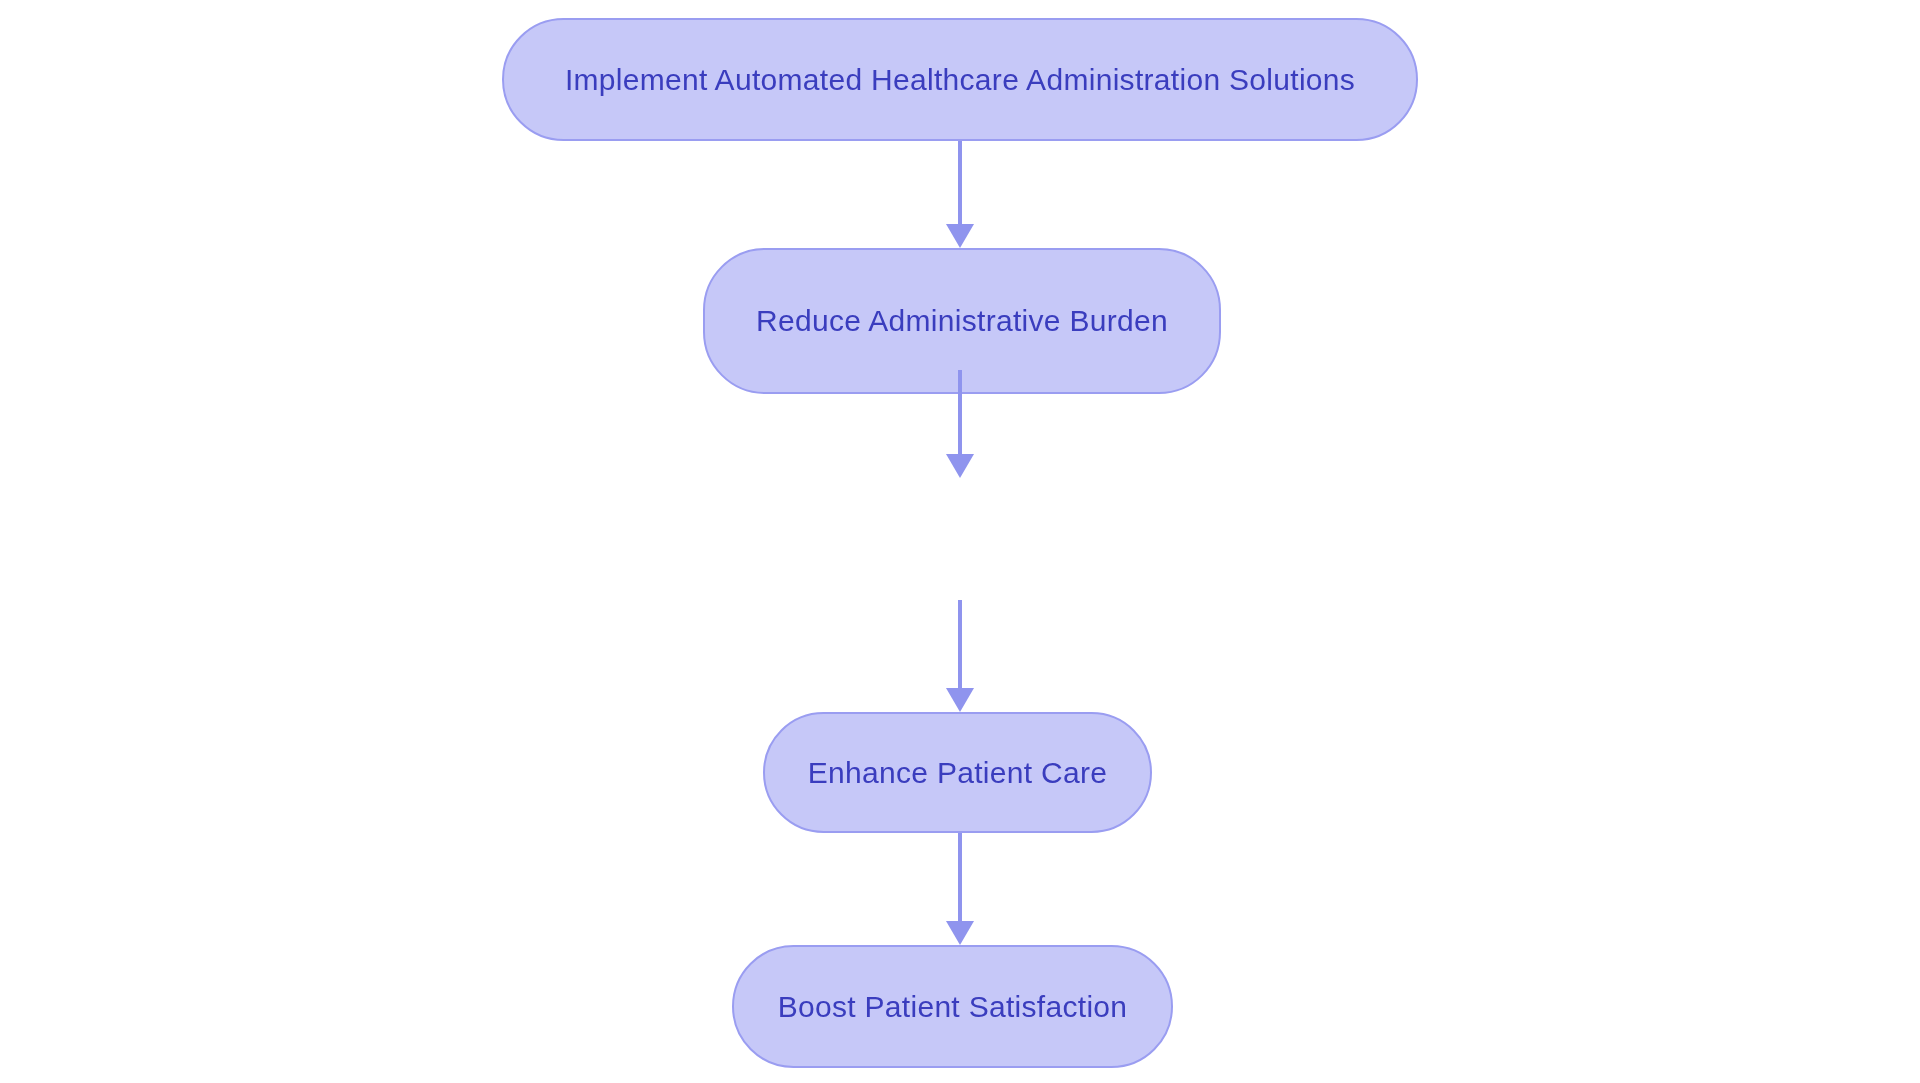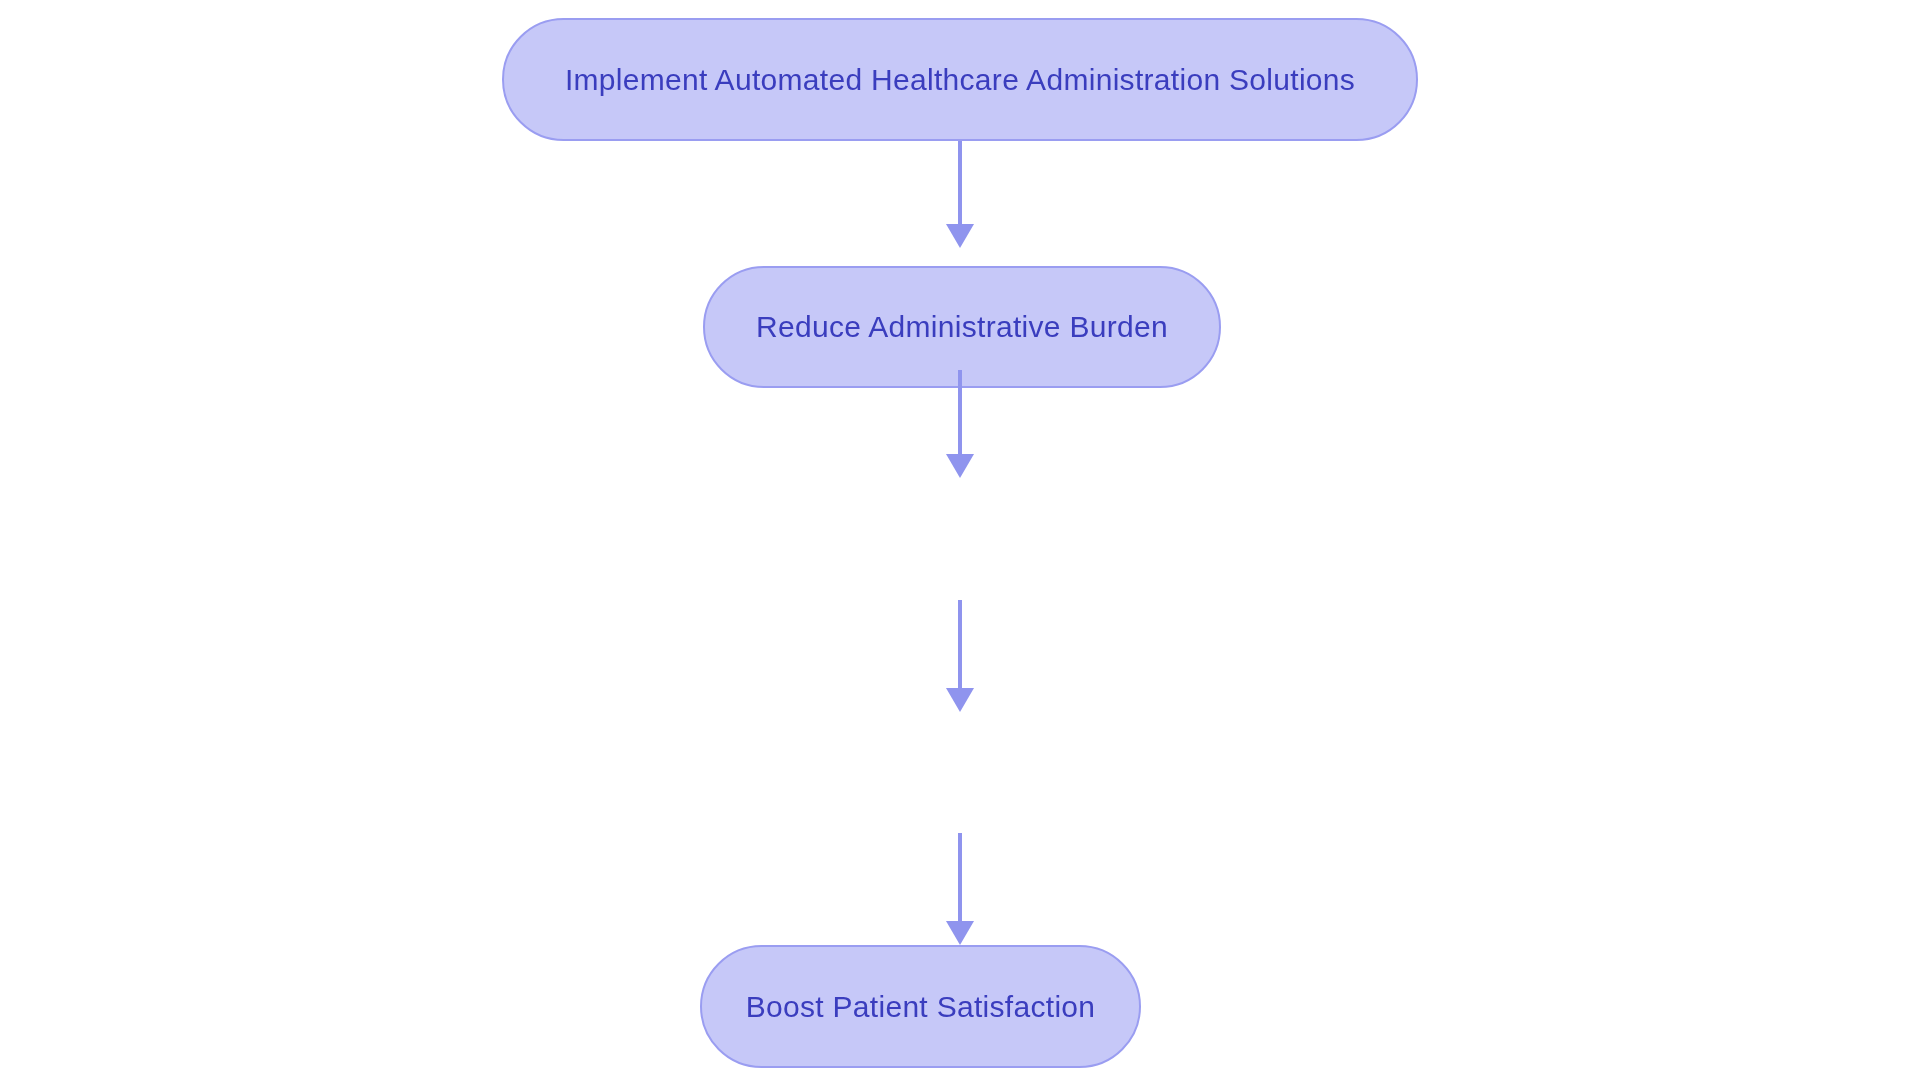--- a/index.html
+++ b/index.html
@@ -24,24 +24,24 @@
     display: flex;
     align-items: center;
     justify-content: center;
     color: #3a3dbe;
     font-size: 30px;
     letter-spacing: 0.3px;
     text-align: center;
     white-space: nowrap;
   }
   #node-1 { left: 502px; top: 18px;  width: 916px; height: 123px; }
-  #node-2 { left: 703px; top: 248px; width: 518px; height: 122px; margin-top: 18px; }
+  #node-2 { left: 703px; top: 248px; width: 518px; height: 146px; }
   #node-3 { left: 703px; top: 478px; width: 518px; height: 122px; }
   #node-4 { left: 763px; top: 712px; width: 389px; height: 121px; }
-  #node-5 { left: 700px; top: 945px; width: 441px; height: 123px; }
+  #node-5 { left: 732px; top: 945px; width: 441px; height: 123px; }
 
   .arrow {
     position: absolute;
     left: 946px;           
     width: 28px;
     display: flex;
     flex-direction: column;
     align-items: center;
   }
   .arrow .shaft {
@@ -83,20 +83,23 @@
     <div class="shaft"></div>
     <div class="head"></div>
   </div>
 
 
   <div class="arrow" id="arrow-3">
     <div class="shaft"></div>
     <div class="head"></div>
   </div>
 
+  <div class="node" id="node-4">
+    <span>Enhance Patient Care</span>
+  </div>
 
   <div class="arrow" id="arrow-4">
     <div class="shaft"></div>
     <div class="head"></div>
   </div>
 
   <div class="node" id="node-5">
     <span>Boost Patient Satisfaction</span>
   </div>
 

